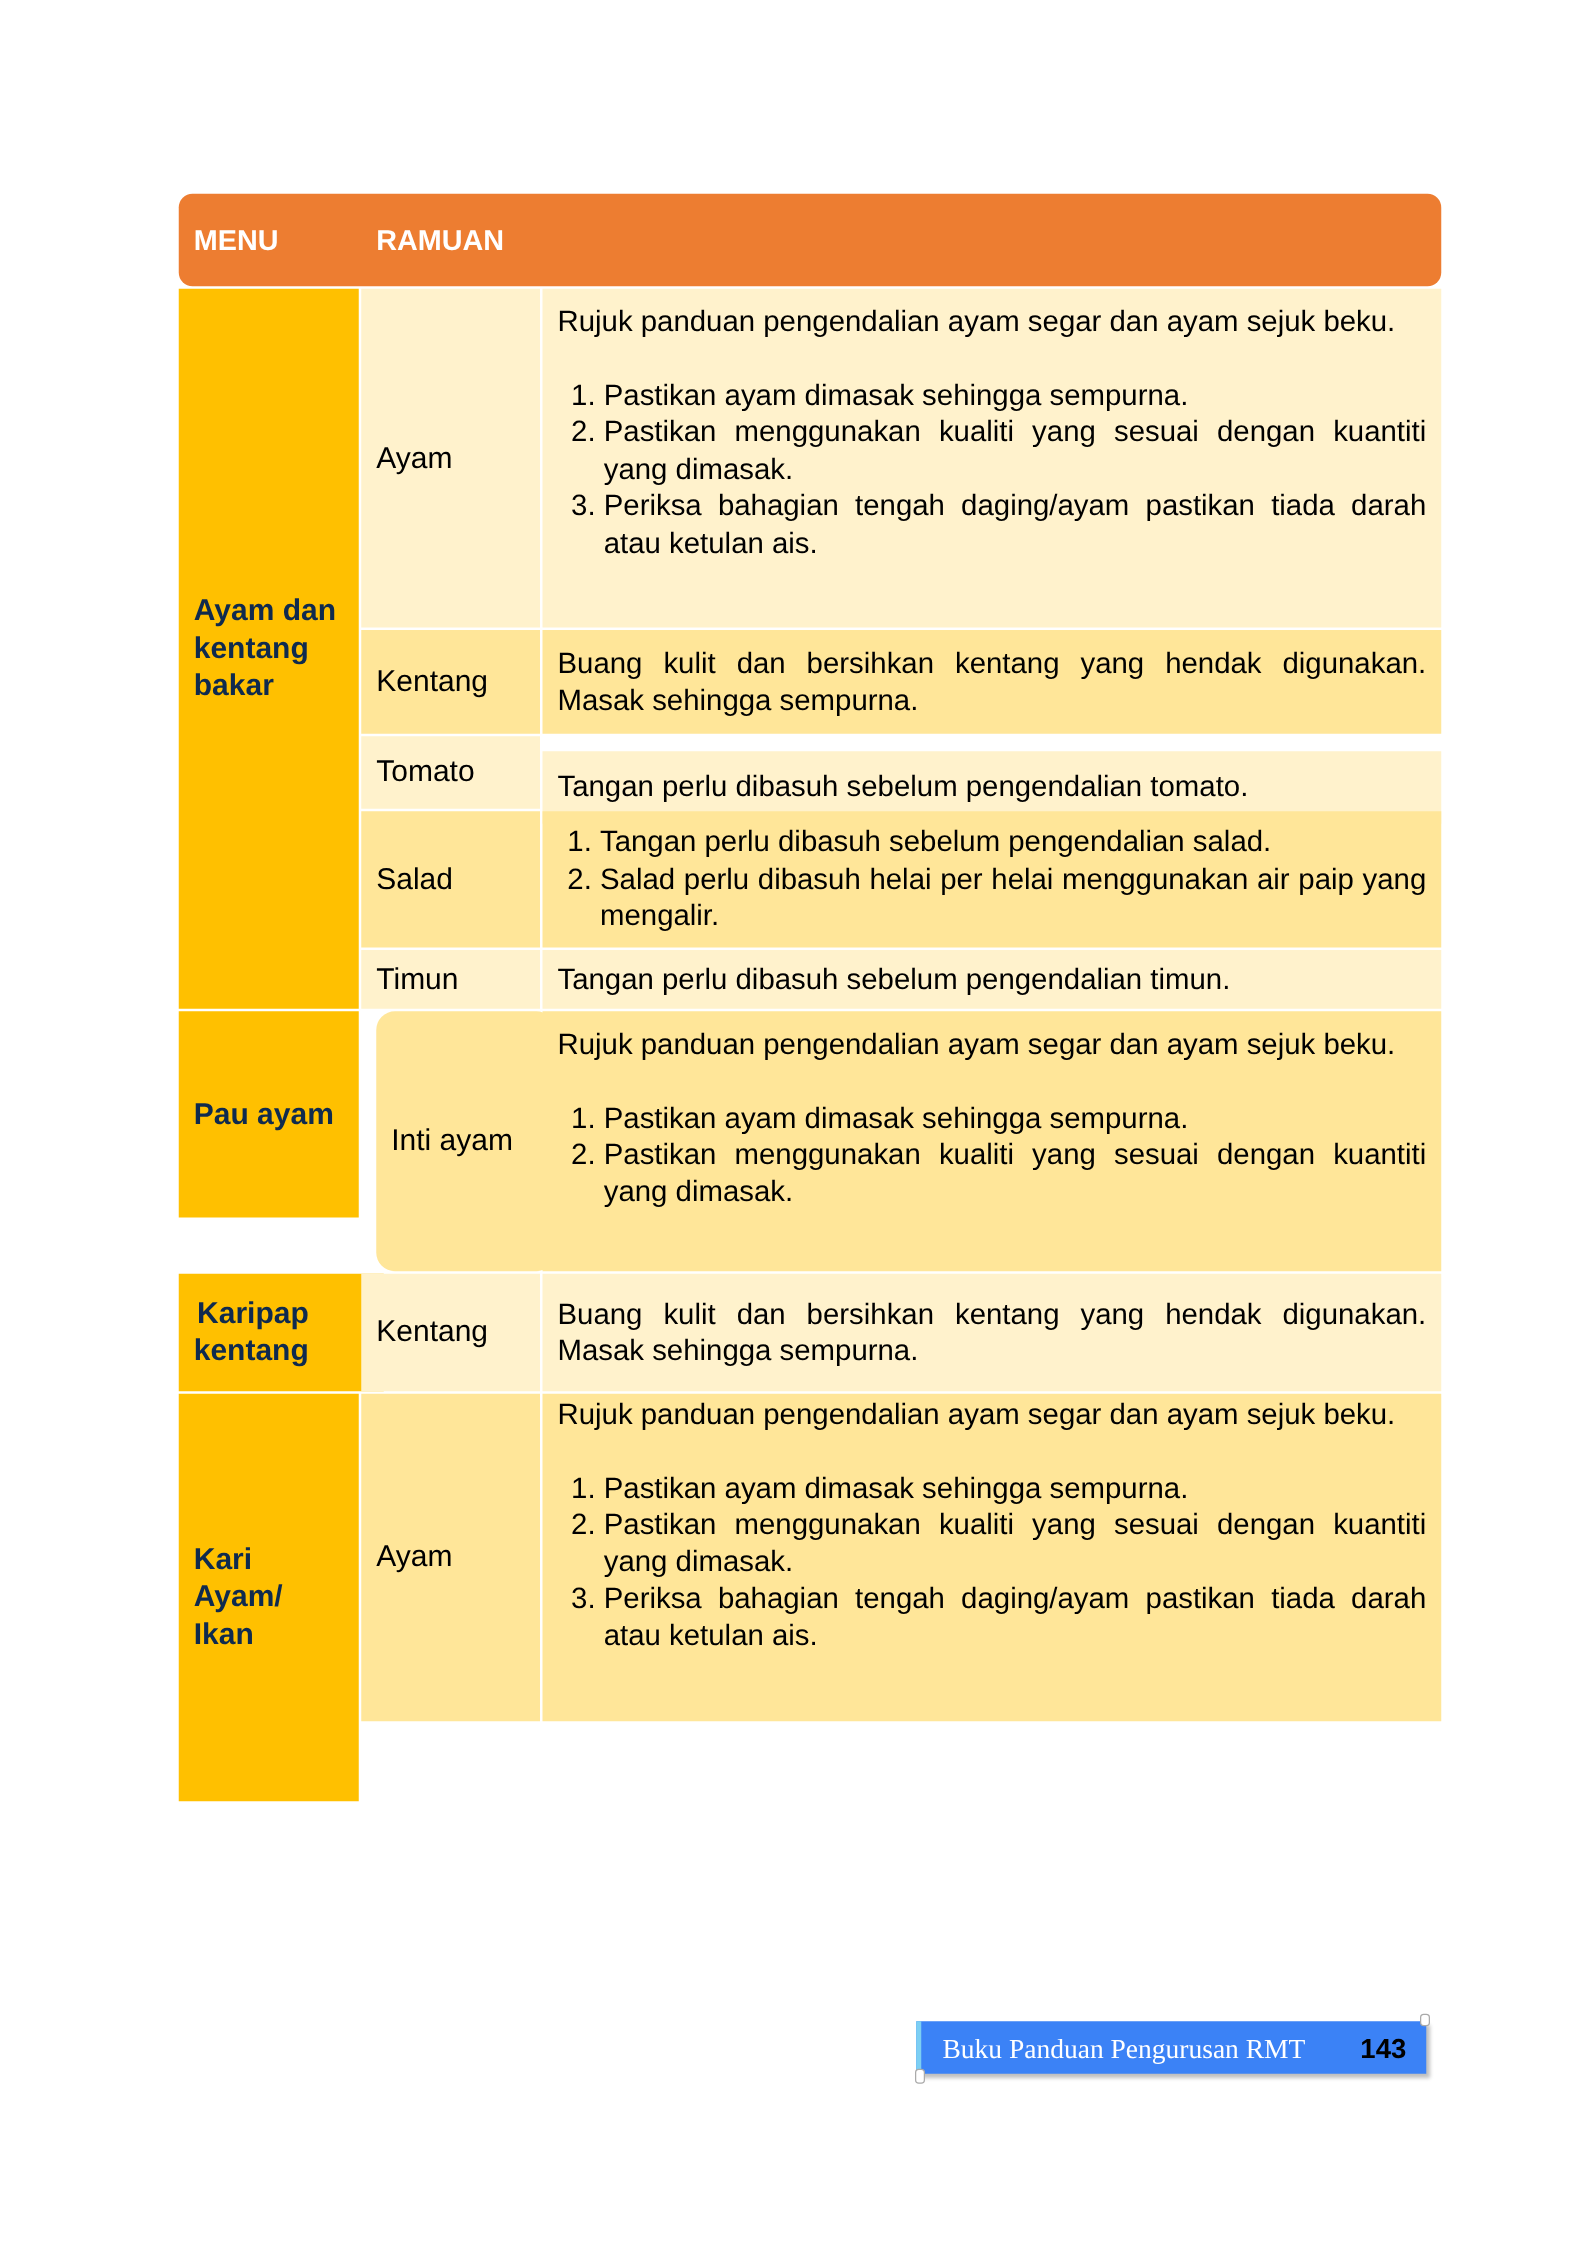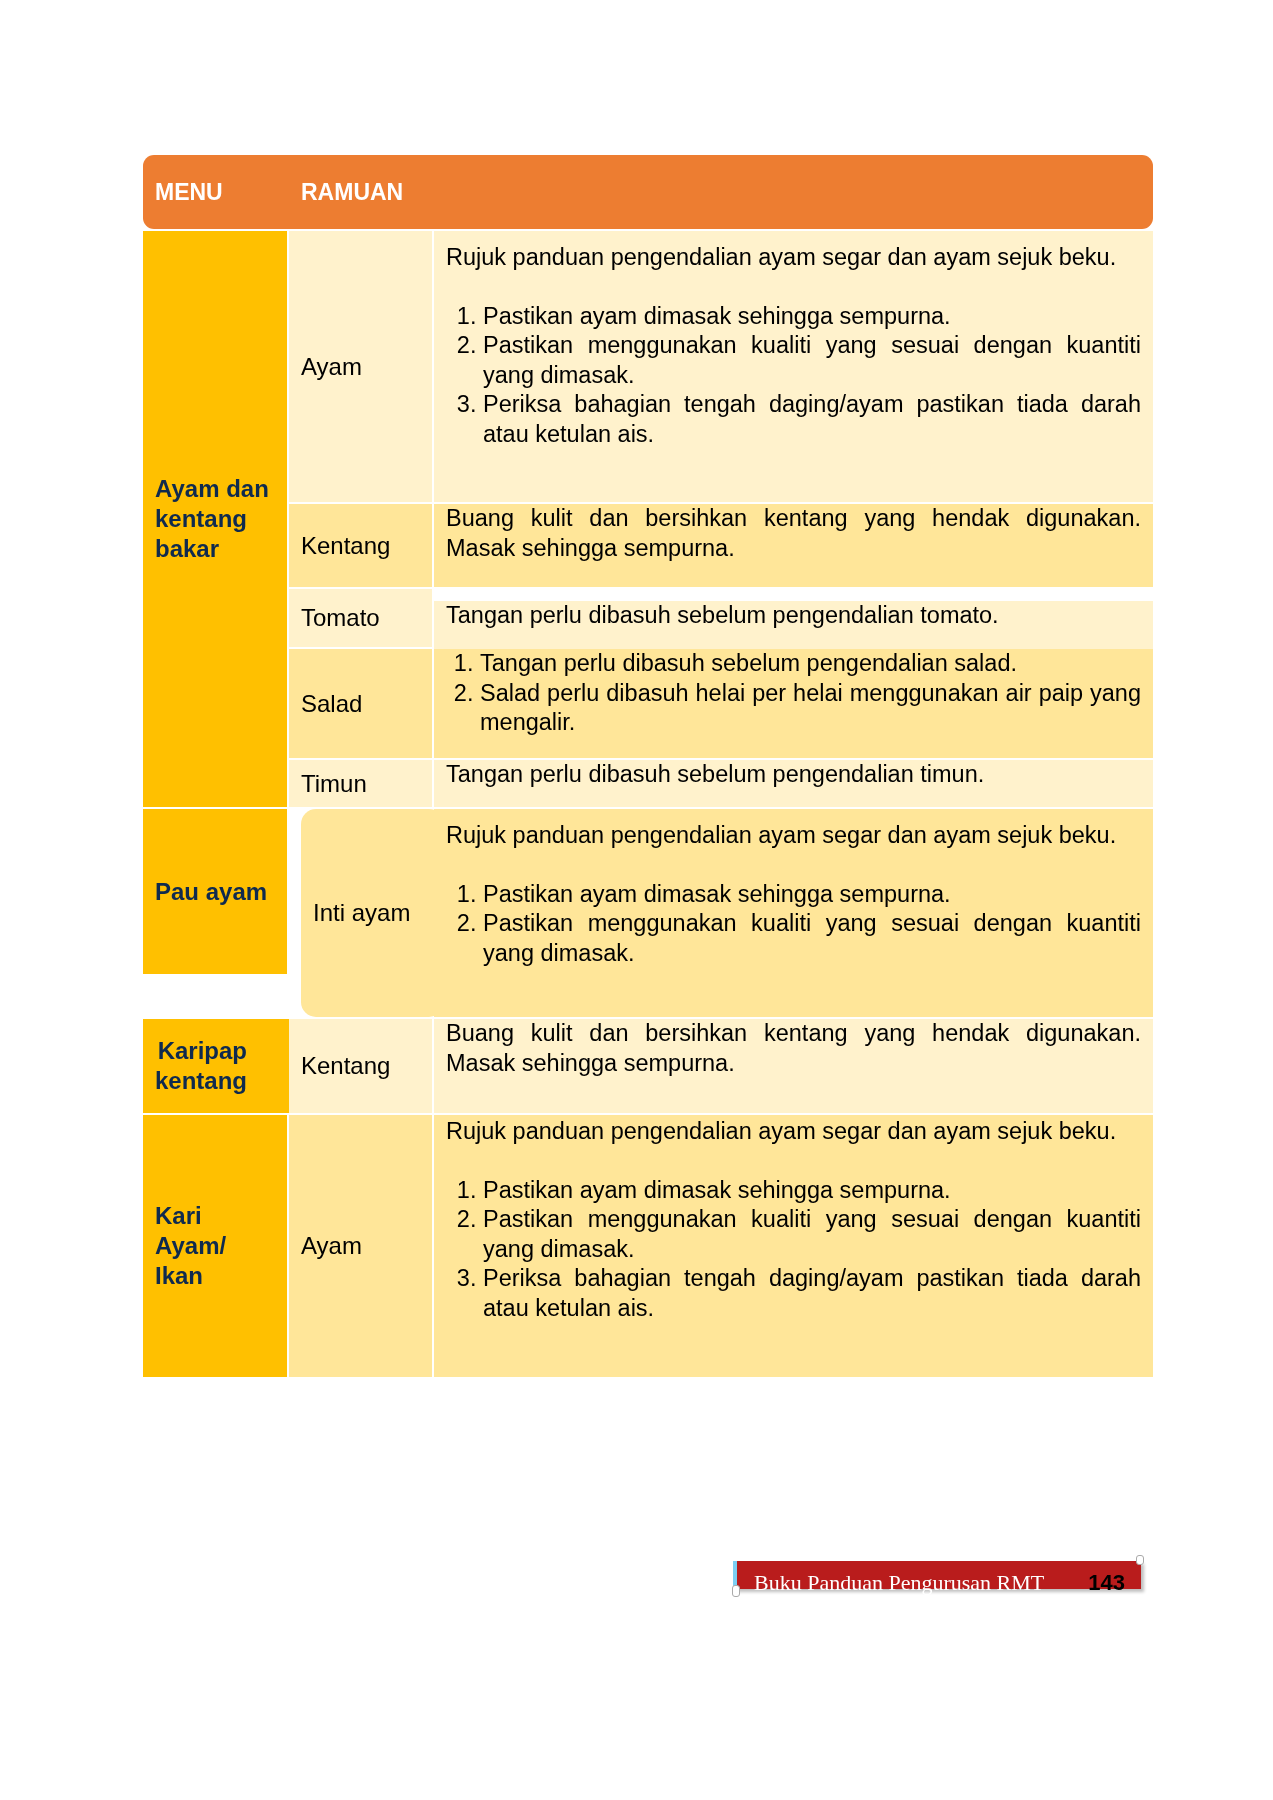--- a/index.html
+++ b/index.html
@@ -17,24 +17,24 @@
   .cell { position: absolute; box-sizing: border-box; }
   .menu { background: #FFC000; color: #0F2A4E; font-weight: bold; font-size: 24px; line-height: 30px; padding-left: 12px; display: flex; align-items: center; }
   .ram { font-size: 24px; padding-left: 12px; display: flex; align-items: center; }
   .ctl { font-size: 23.5px; line-height: 29.5px; padding: 12px 12px 0 12px; text-align: justify; }
   .light { background: #FFF2CC; }
   .dark { background: #FFE699; }
   .ctl p { margin: 0; }
   .ctl .gap { height: 29px; }
   .ctl ol { margin: 0; padding-left: 37px; }
   .ctl ol li { padding-left: 0; text-align: justify; }
-  .ctl.vc { display: flex; flex-direction: column; justify-content: flex-start; padding-top: 0; }
+  .ctl.vc { display: flex; flex-direction: column; justify-content: center; padding-top: 0; }
   .footer {
-    position: absolute; left: 733px; top: 1561px; width: 404px; height: 28px;
-    background: #b91c1c; border-left: 4px solid #7ccff3;
+    position: absolute; left: 733px; top: 1617px; width: 404px; height: 42px;
+    background: #3b82f6; border-left: 4px solid #7ccff3;
     box-shadow: 3px 3px 3px rgba(0,0,0,0.25);
   }
   .footer .t { position: absolute; left: 17px; top: 9px; font-family: "Liberation Serif", serif; color: #fff; font-size: 22px; }
   .footer .n { position: absolute; right: 16px; top: 9px; font-family: "Liberation Sans", sans-serif; font-weight: bold; color: #000; font-size: 22px; }
   .footer .curl-top { position: absolute; right: -3px; top: -6px; width: 6px; height: 8px; border: 1px solid #aaa; border-radius: 3px; background: #fff; }
   .footer .curl-bot { position: absolute; left: -5px; bottom: -8px; width: 6px; height: 10px; border: 1px solid #aaa; border-radius: 3px; background: #fff; }
 </style>
 </head>
 <body>
 
@@ -117,21 +117,21 @@
       <div>kentang</div>
     </div>
   </div>
   <div class="cell ram light" style="left:146px;top:864px;width:143px;height:94px;">
     <span>Kentang</span>
   </div>
   <div class="cell ctl light vc" style="left:291px;top:864px;width:719px;height:94px;">
     <p>Buang kulit dan bersihkan kentang yang hendak digunakan. Masak sehingga sempurna.</p>
   </div>
 
-  <div class="cell menu" style="left:0;top:960px;width:144px;height:262px;">
+  <div class="cell menu" style="left:0;top:960px;width:144px;height:326px;">
     <div>
       <div>Kari</div>
       <div>Ayam/</div>
       <div>Ikan</div>
     </div>
   </div>
   <div class="cell ram dark" style="left:146px;top:960px;width:143px;height:262px;">
     <span>Ayam</span>
   </div>
   <div class="cell ctl dark" style="left:291px;top:960px;width:719px;height:262px;padding-top:2px;">

